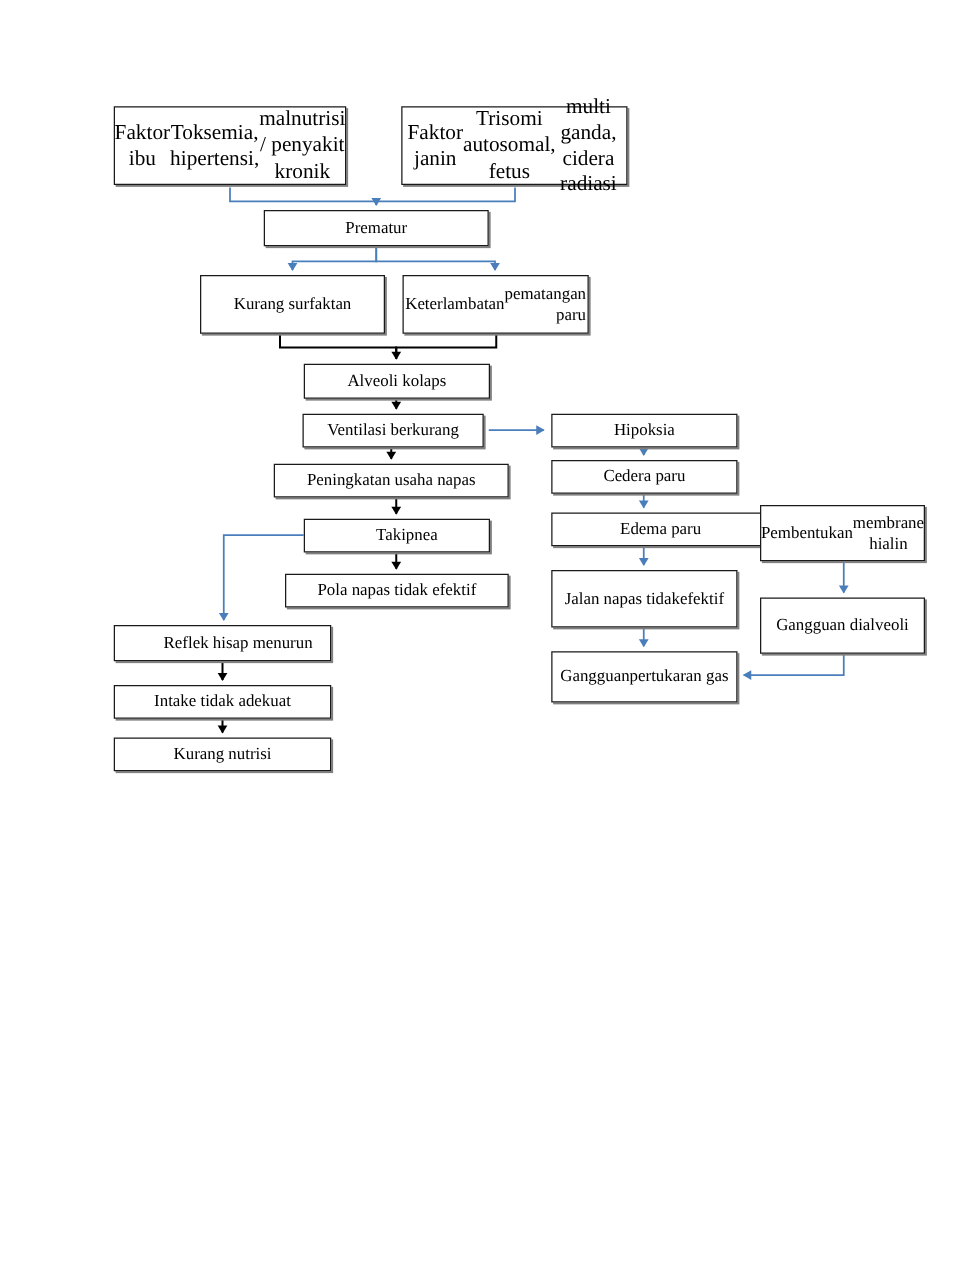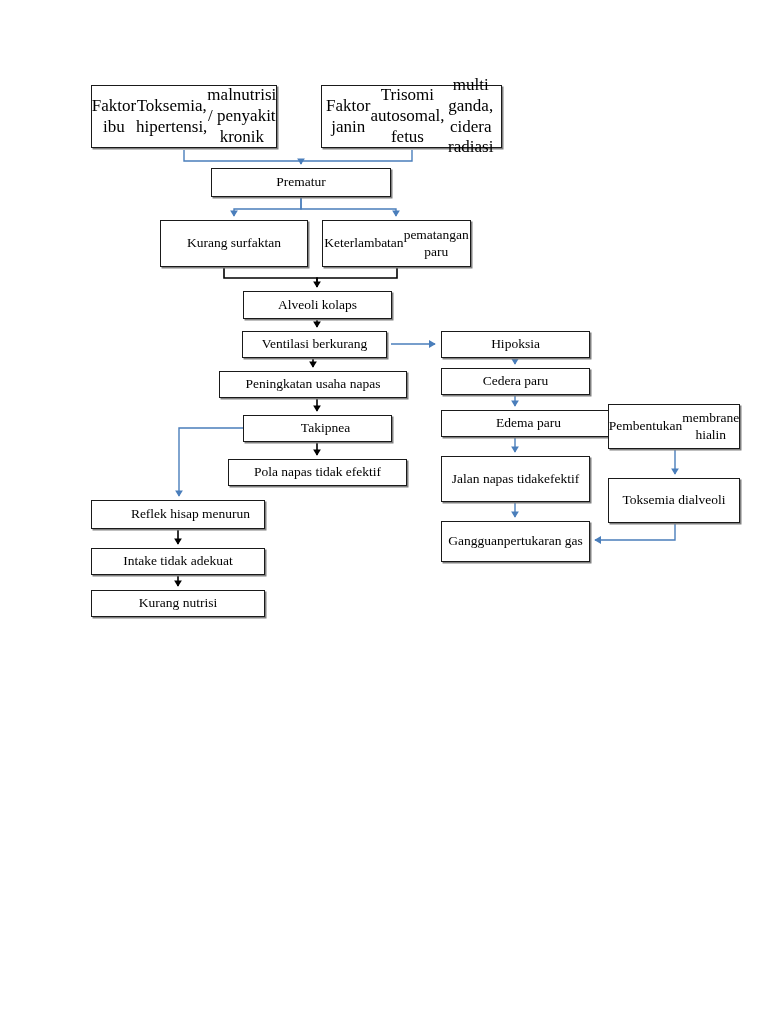--- a/index.html
+++ b/index.html
@@ -96,21 +96,21 @@
         <div>Faktor janin</div>
         <div>Trisomi autosomal, fetus</div>
         <div>multi ganda, cidera radiasi</div>
       </div>
       <div class="node" style="left: 211px; top: 168px; width: 180px; height: 29px;">
         <div>Prematur</div>
       </div>
       <div class="node" style="left: 160px; top: 220px; width: 148px; height: 47px;">
         <div>Kurang surfaktan</div>
       </div>
-      <div class="node" style="left: 322px; top: 220px; width: 149px; height: 47px;">
+      <div class="node" style="left: 322px; top: 220px; width: 149px; height: 47px; text-align: right;">
         <div>Keterlambatan</div>
         <div>pematangan paru</div>
       </div>
       <div class="node" style="left: 243px; top: 291px; width: 149px; height: 28px;">
         <div>Alveoli kolaps</div>
       </div>
       <div class="node" style="left: 242px; top: 331px; width: 145px; height: 27px;">
         <div>Ventilasi berkurang</div>
       </div>
       <div class="node" style="left: 441px; top: 331px; width: 149px; height: 27px;">
@@ -133,21 +133,21 @@
         <div>membrane hialin</div>
       </div>
       <div class="node" style="left: 228px; top: 459px; width: 179px; height: 27px;">
         <div>Pola napas tidak efektif</div>
       </div>
       <div class="node" style="left: 441px; top: 456px; width: 149px; height: 46px;">
         <div>Jalan napas tidak</div>
         <div>efektif</div>
       </div>
       <div class="node" style="left: 608px; top: 478px; width: 132px; height: 45px;">
-        <div>Toksemia di</div>
+        <div>Gangguan di</div>
         <div>alveoli</div>
       </div>
       <div class="node" style="left: 91px; top: 500px; width: 174px; height: 29px; padding-left: 29px;">
         <div>Reflek hisap menurun</div>
       </div>
       <div class="node" style="left: 441px; top: 521px; width: 149px; height: 41px;">
         <div>Gangguan</div>
         <div>pertukaran gas</div>
       </div>
       <div class="node" style="left: 91px; top: 548px; width: 174px; height: 27px;">

